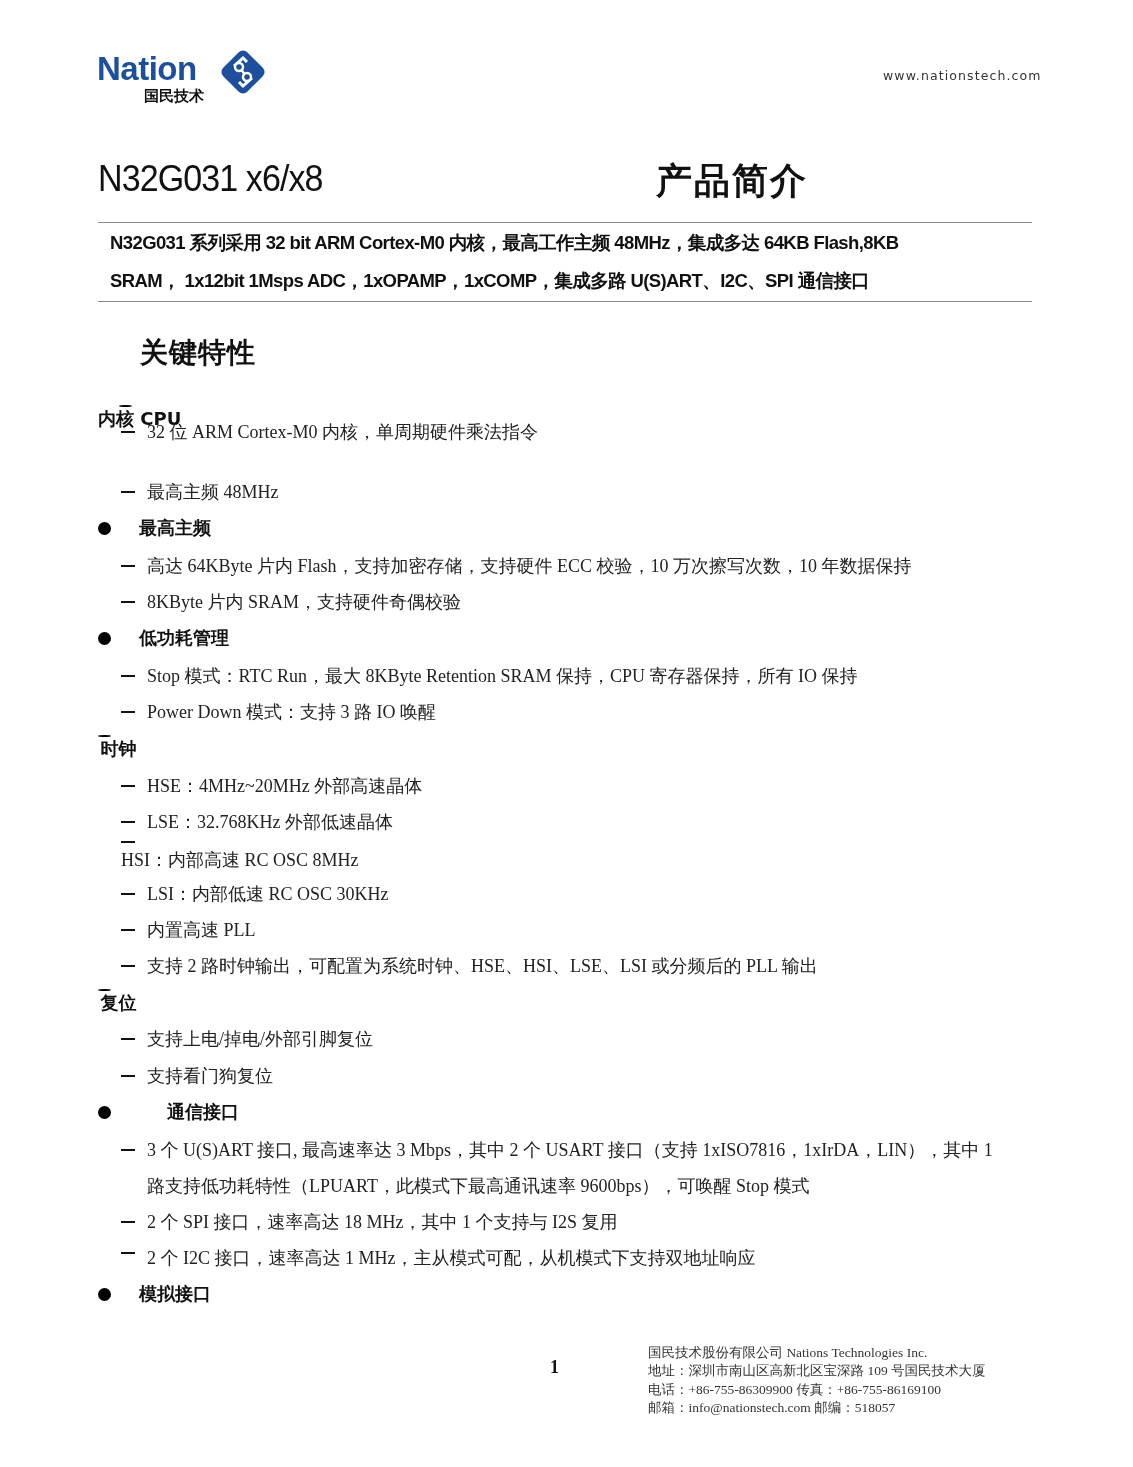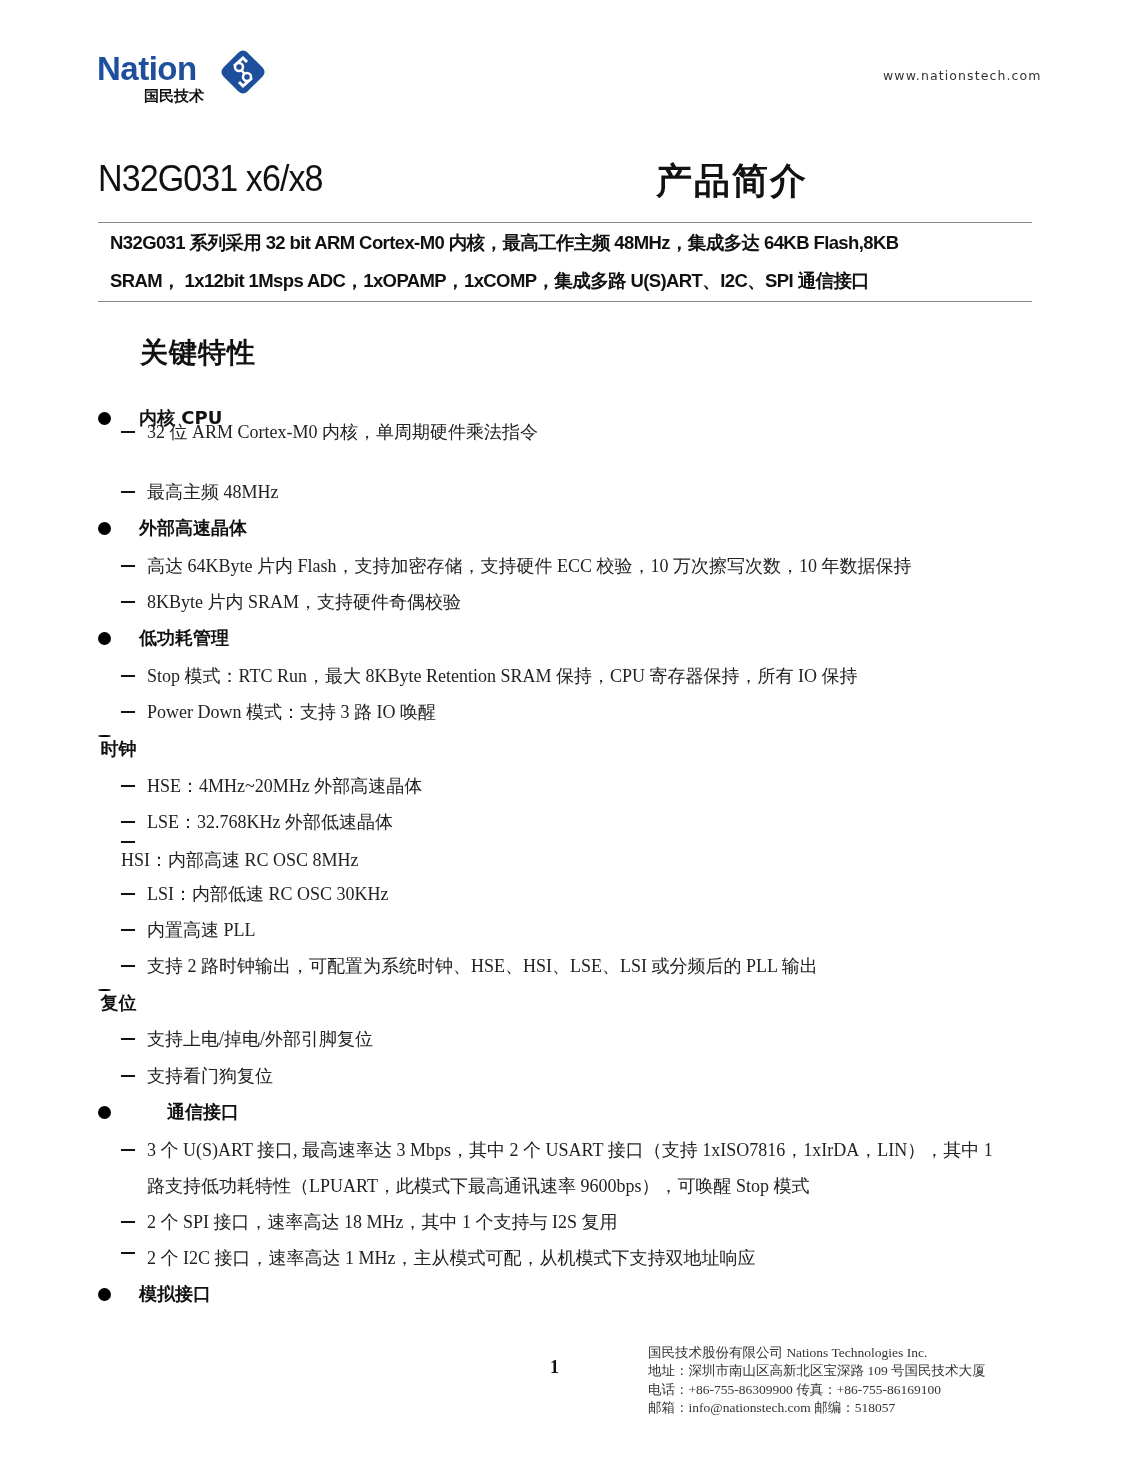--- a/index.html
+++ b/index.html
@@ -66,36 +66,36 @@
 <div class="title-left">N32G031 x6/x8</div>
 <div class="title-right">产品简介</div>
 
 <div class="rule" style="top:222px;"></div>
 <div class="summary" style="top:230px;">N32G031 系列采用 32 bit ARM Cortex-M0 内核，最高工作主频 48MHz，集成多达 64KB Flash,8KB</div>
 <div class="summary" style="top:268px;text-align:right;">SRAM， 1x12bit 1Msps ADC，1xOPAMP，1xCOMP，集成多路 U(S)ART、I2C、SPI 通信接口</div>
 <div class="rule" style="top:301px;"></div>
 
 <div class="section-title">关键特性</div>
 
-<div class="feat-head" style="top:405px;">
+<div class="feat-head" style="top:405px;flex-direction:column;">
   <span class="bullet"></span>
   <span class="feat-head-label">内核 CPU</span>
 </div>
 <div class="feat-item" style="top:420px;text-align:right;">
   <span class="dash"></span>
   <span class="feat-text">32 位 ARM Cortex-M0 内核，单周期硬件乘法指令</span>
 </div>
 <div class="feat-item" style="top:480px;">
   <span class="dash"></span>
   <span class="feat-text">最高主频 48MHz</span>
 </div>
 
 <div class="feat-head" style="top:515px;">
   <span class="bullet"></span>
-  <span class="feat-head-label">外部高速晶体</span>
+  <span class="feat-head-label">最高主频</span>
 </div>
 <div class="feat-item" style="top:554px;">
   <span class="dash"></span>
   <span class="feat-text">高达 64KByte 片内 Flash，支持加密存储，支持硬件 ECC 校验，10 万次擦写次数，10 年数据保持</span>
 </div>
 <div class="feat-item" style="top:590px;">
   <span class="dash"></span>
   <span class="feat-text">8KByte 片内 SRAM，支持硬件奇偶校验</span>
 </div>
 

